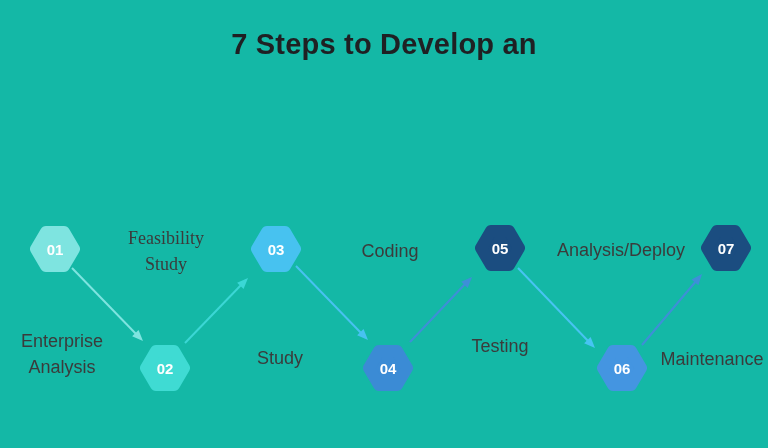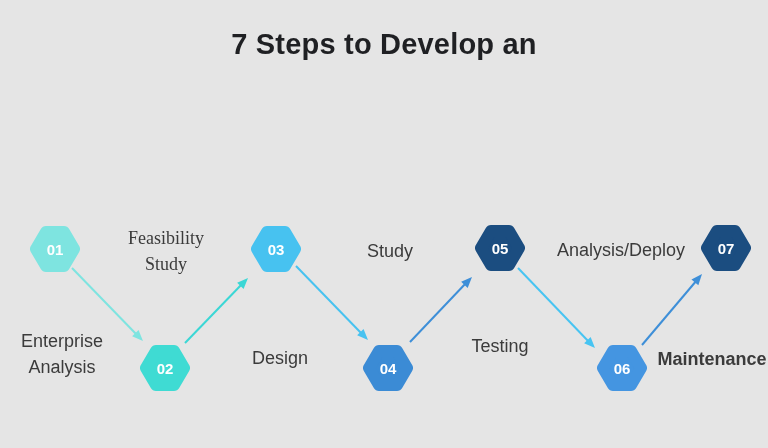--- a/index.html
+++ b/index.html
@@ -5,21 +5,21 @@
   html, body {
     margin: 0;
     padding: 0;
     background: #ffffff;
     font-family: "Liberation Sans", sans-serif;
   }
   .canvas {
     position: relative;
     width: 768px;
     height: 448px;
-    background: #e5e5e5;
+    background: #14b8a6;
     overflow: hidden;
   }
   .title {
     position: absolute;
     top: 26px;
     left: 0;
     width: 768px;
     text-align: center;
     font-size: 29px;
     line-height: 36px;
@@ -125,19 +125,19 @@
     <text x="25" y="28.5" text-anchor="middle">06</text>
   </svg>
 
   <svg class="badge" style="left:701px; top:225px;" viewBox="0 0 50 46">
     <polygon points="16,6 34,6 44,23 34,40 16,40 6,23" stroke-width="12" stroke-linejoin="round" fill="#1B4D80" stroke="#1B4D80"></polygon>
     <text x="25" y="28.5" text-anchor="middle">07</text>
   </svg>
 
   <div class="label wrap2" style="left:62px; top:328px;">Enterprise Analysis</div>
   <div class="label wrap2" style="left:166px; top:225px;font-family:Liberation Serif, serif;">Feasibility Study</div>
-  <div class="label" style="left:280px; top:345px;">Design</div>
-  <div class="label" style="left:390px; top:238px;">Study</div>
+  <div class="label" style="left:280px; top:345px;">Study</div>
+  <div class="label" style="left:390px; top:238px;">Coding</div>
   <div class="label" style="left:500px; top:333px;">Testing</div>
   <div class="label" style="left:621px; top:237px;">Analysis/Deploy</div>
-  <div class="label" style="left:712px; top:346px;font-weight:bold;">Maintenance</div>
+  <div class="label" style="left:712px; top:346px;">Maintenance</div>
 
 </div>
 
 </body></html>

